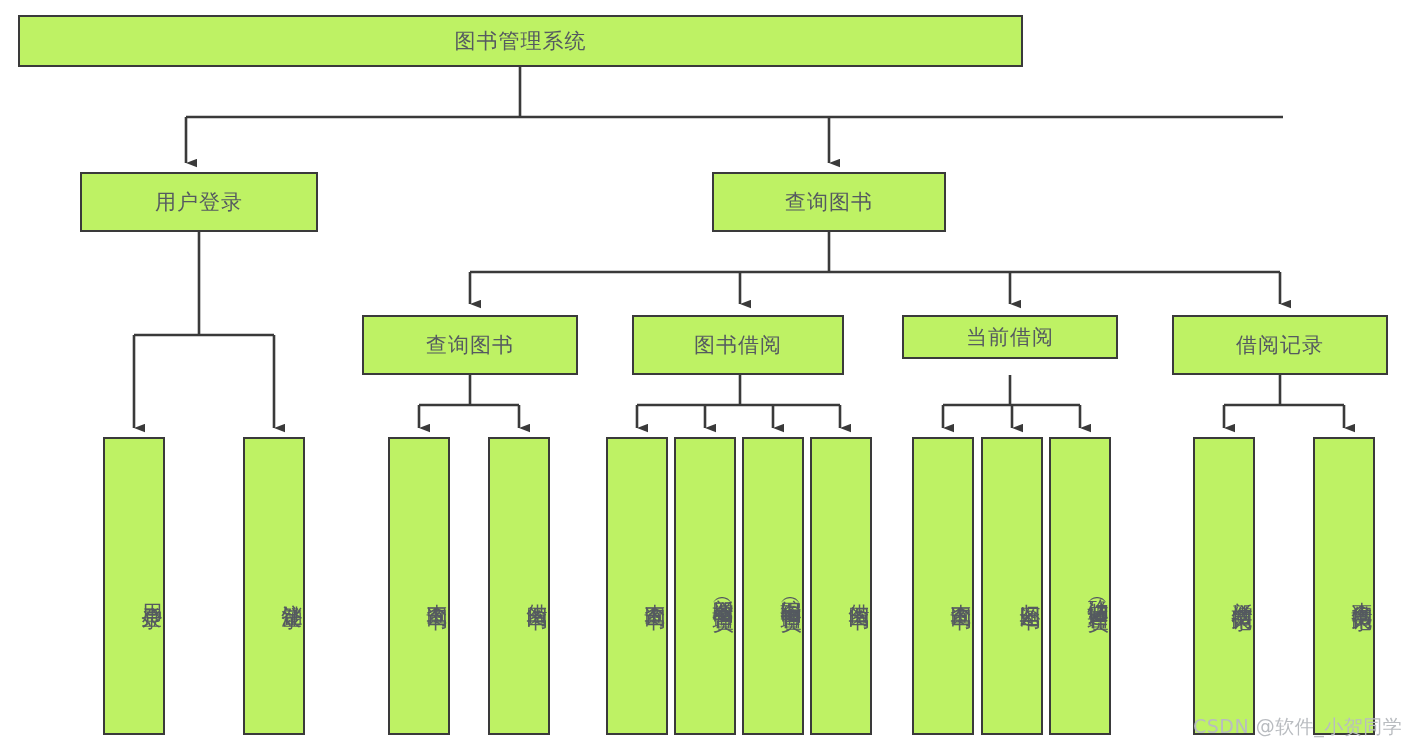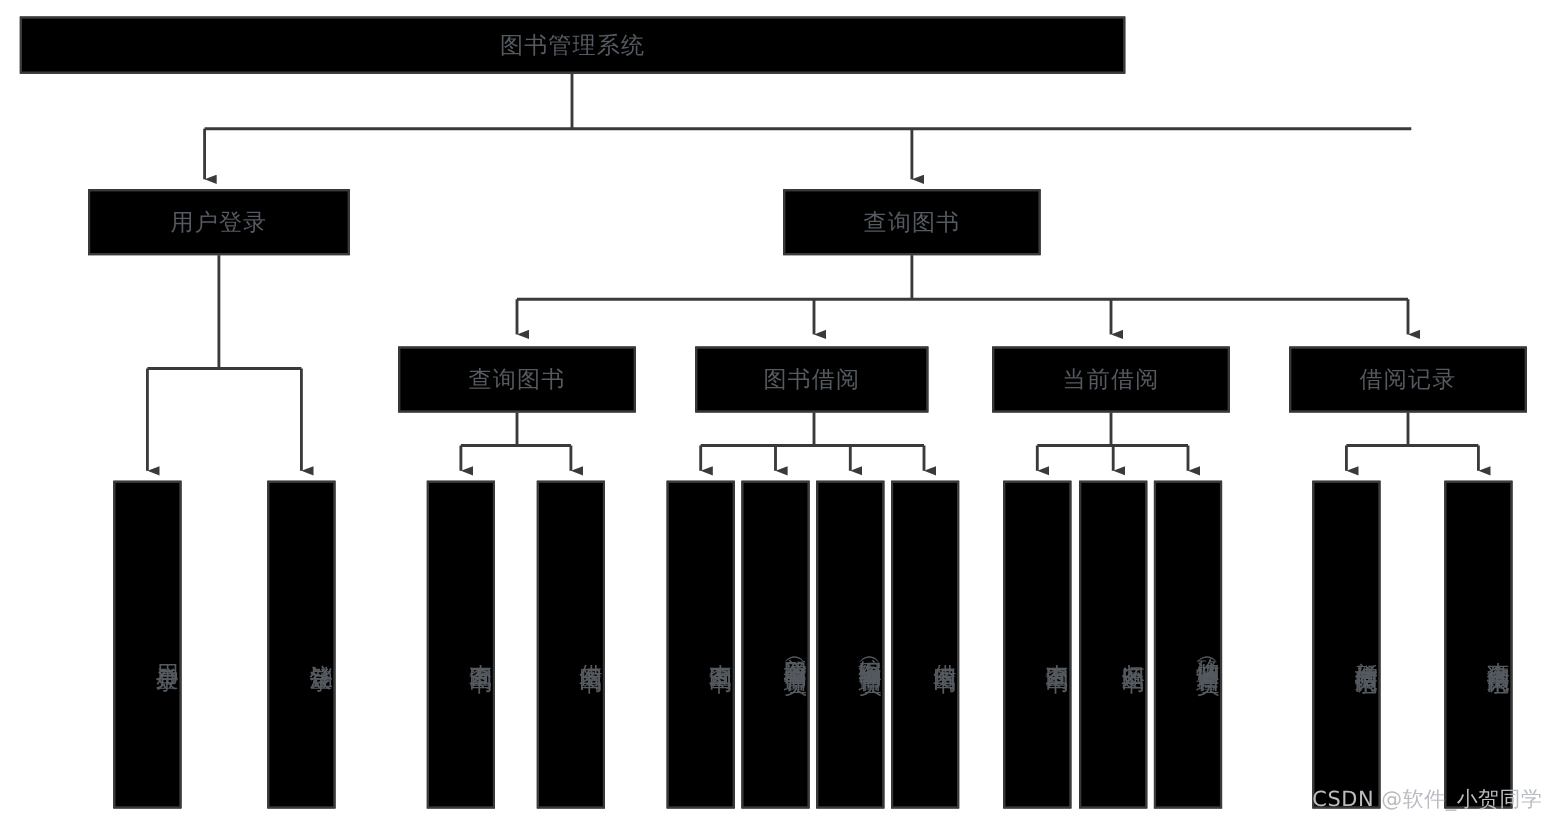--- a/index.html
+++ b/index.html
@@ -22,21 +22,21 @@
     position: absolute;
     left: 0;
     top: 0;
     width: 1405px;
     height: 747px;
     pointer-events: none;
   }
   .node {
     position: absolute;
     box-sizing: border-box;
-    background: #000000;
+    background: #bef264;
     border: 2px solid #3a3a3a;
     display: flex;
     align-items: center;
     justify-content: center;
     color: #555a60;
     text-align: right;
   }
   .node.h {
     font-size: 21px;
     letter-spacing: 1px;
@@ -145,21 +145,21 @@
   <div class="node h" style="left:712px; top:172px; width:234px; height:60px;">
     <span>查询图书</span>
   </div>
 
   <div class="node h" style="left:362px; top:315px; width:216px; height:60px;">
     <span>查询图书</span>
   </div>
   <div class="node h" style="left:632px; top:315px; width:212px; height:60px;">
     <span>图书借阅</span>
   </div>
-  <div class="node h" style="left:902px; top:315px; width:216px; height:60px;">
+  <div class="node h" style="left:902px; top:315px; width:216px; height:44px;">
     <span>当前借阅</span>
   </div>
   <div class="node h" style="left:1172px; top:315px; width:216px; height:60px;">
     <span>借阅记录</span>
   </div>
 
   <div class="node v" style="left:103px; top:437px; width:62px; height:298px;">
     <span>用户登录</span>
   </div>
   <div class="node v" style="left:243px; top:437px; width:62px; height:298px;">

